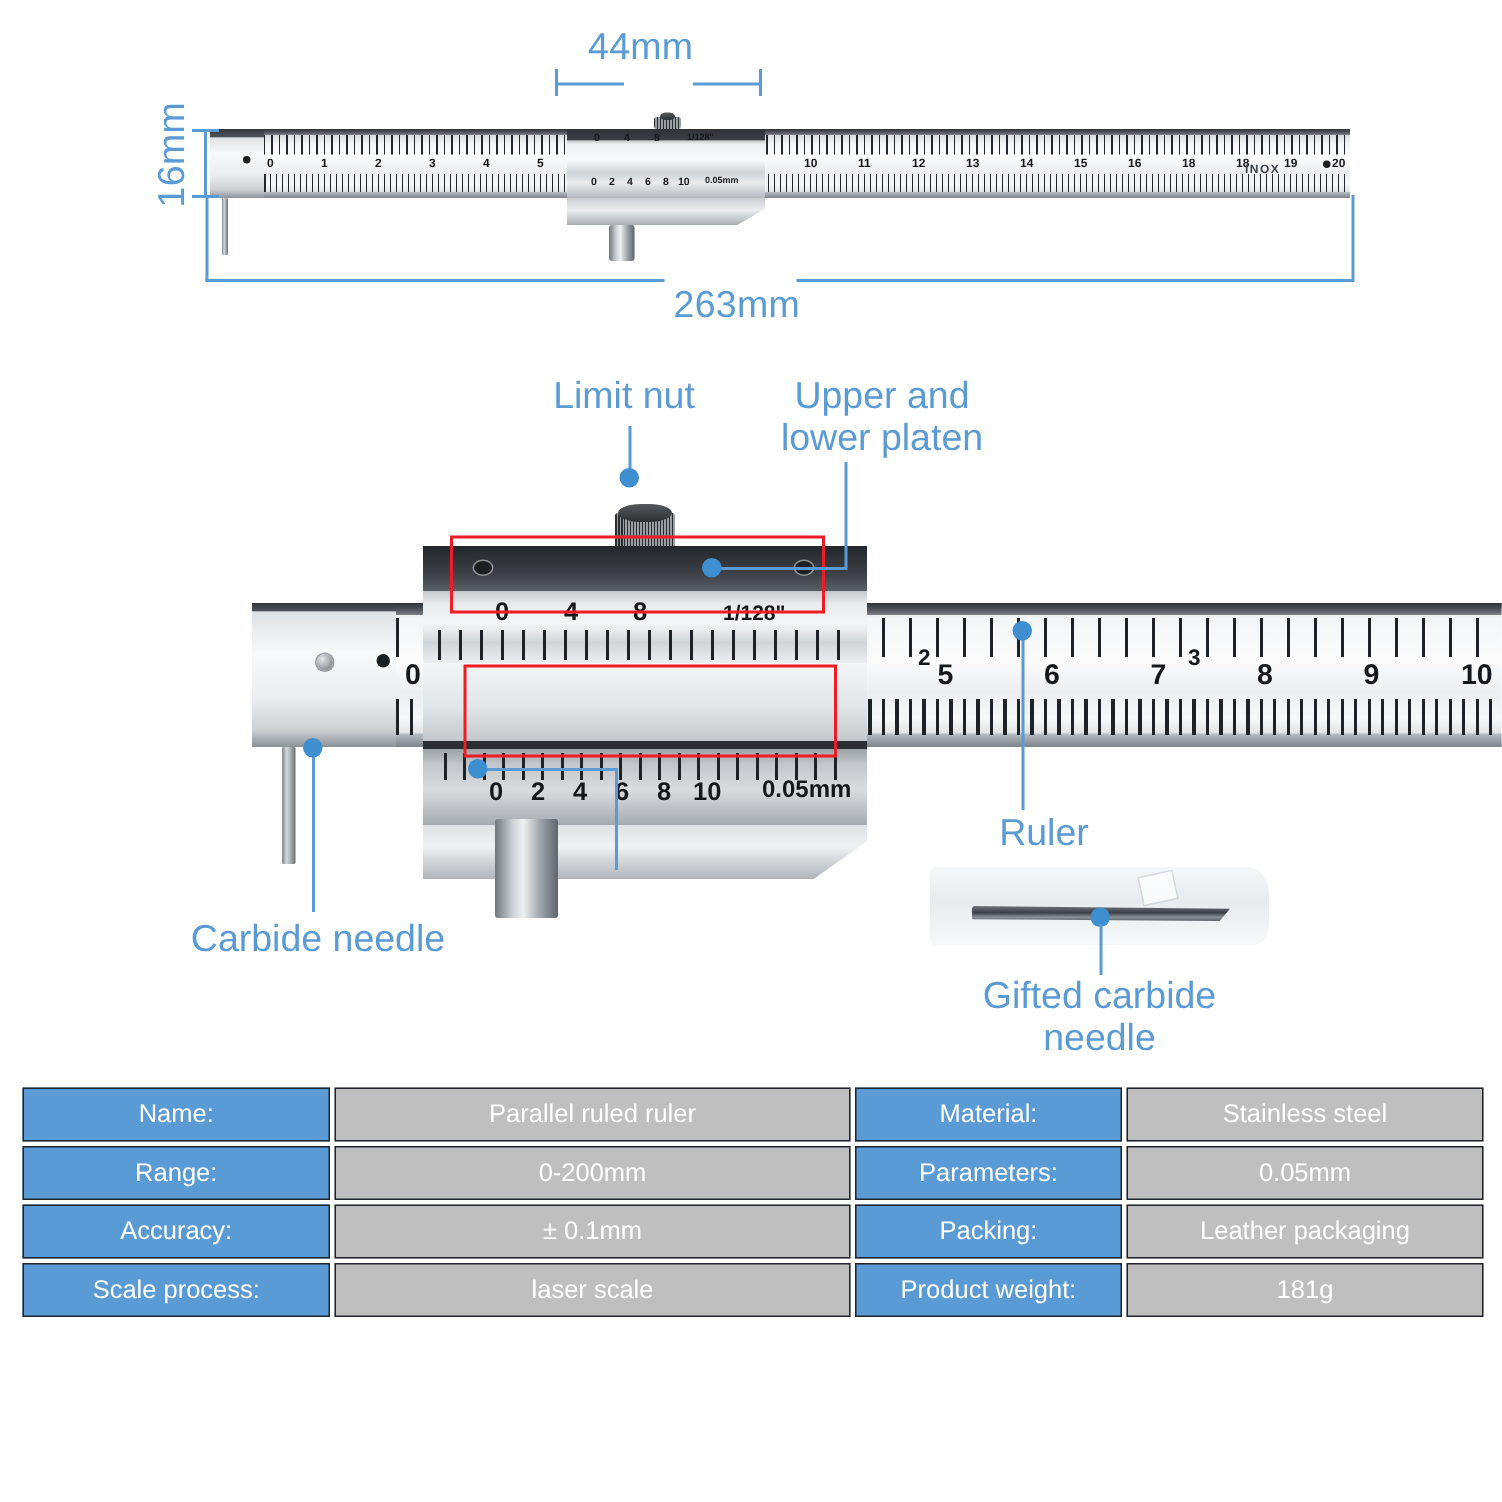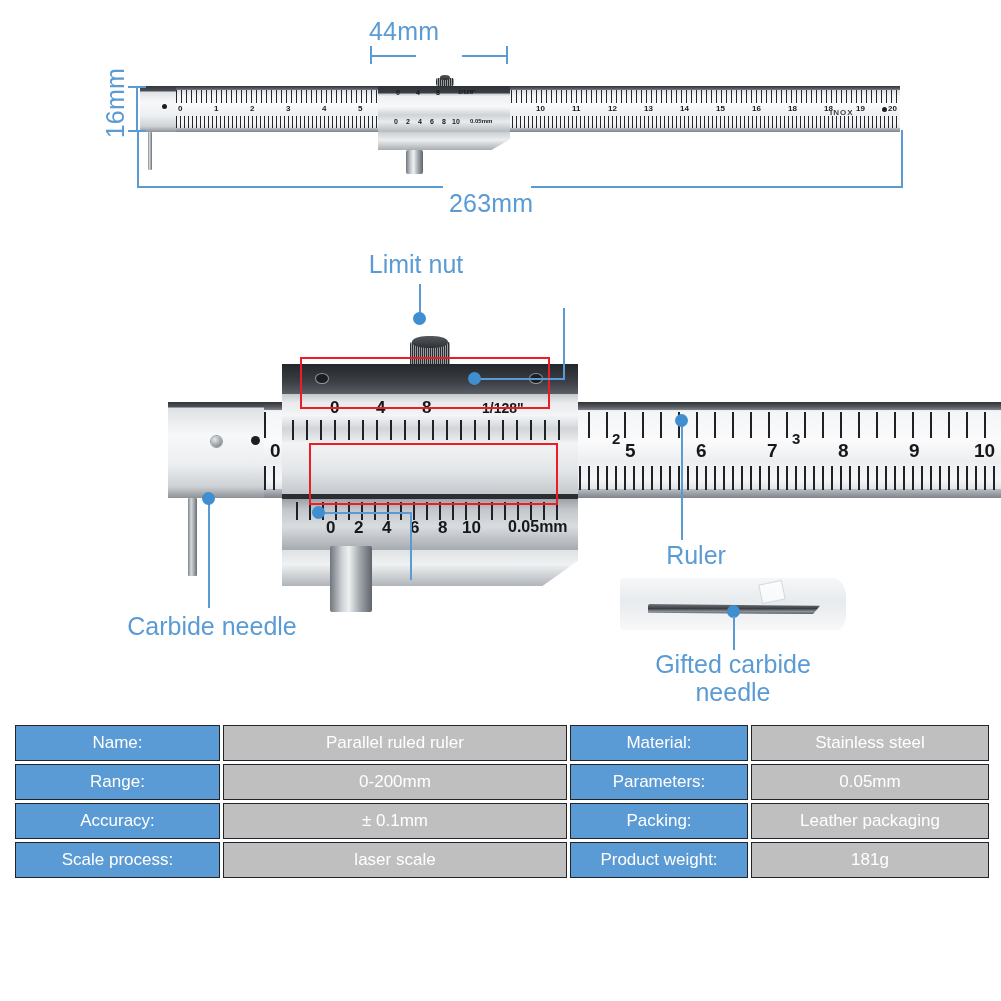--- a/index.html
+++ b/index.html
@@ -262,21 +262,21 @@
         </div>
 
         <div class="abs" style="left:0;top:54px;width:132px;height:18px;
                     background:linear-gradient(to bottom,#cbced1,#eceef0 45%,#a9aeb3);
                     clip-path:polygon(0 0,100% 0,100% 40%,86% 100%,0 100%);"></div>
 
         <div class="abs tube" style="left:28px;top:72px;width:17px;height:24px;"></div>
       </div>
     </div>
 
-    <div class="abs dim-label" style="left:369px;top:18px;">44mm</div>
+    <div class="abs dim-label" style="left:392px;top:18px;">44mm</div>
     <div class="abs dim-h" style="left:370px;top:55px;width:46px;"></div>
     <div class="abs dim-h" style="left:462px;top:55px;width:46px;"></div>
     <div class="abs tick-v" style="left:370px;top:46px;height:18px;"></div>
     <div class="abs tick-v" style="left:506px;top:46px;height:18px;"></div>
 
     <div class="abs" style="left:100px;top:60px;width:30px;height:90px;">
       <div class="dim-label" style="position:absolute;left:-28px;top:30px;width:86px;text-align:center;
                   transform:rotate(-90deg);">16mm</div>
     </div>
     <div class="abs dim-v" style="left:136px;top:86px;height:46px;"></div>
@@ -380,20 +380,22 @@
       </div>
     </div>
 
     <div class="abs redbox" style="left:300px;top:121px;width:250px;height:52px;"></div>
     <div class="abs redbox" style="left:309px;top:207px;width:249px;height:62px;"></div>
 
     <div class="abs callout-label" style="left:356px;top:14px;width:120px;">Limit nut</div>
     <div class="abs leader-v" style="left:419px;top:48px;height:34px;"></div>
     <div class="abs dot" style="left:413px;top:76px;"></div>
 
+    <div class="abs callout-label" style="left:498px;top:14px;width:180px;">Upper and
+lower platen</div>
     <div class="abs leader-v" style="left:563px;top:72px;height:72px;"></div>
     <div class="abs leader-h" style="left:474px;top:142px;width:90px;"></div>
     <div class="abs dot" style="left:468px;top:136px;"></div>
 
     <div class="abs callout-label" style="left:656px;top:305px;width:80px;">Ruler</div>
     <div class="abs leader-v" style="left:681px;top:186px;height:118px;"></div>
     <div class="abs dot" style="left:675px;top:178px;"></div>
 
     <div class="abs callout-label" style="left:117px;top:376px;width:190px;">Carbide needle</div>
     <div class="abs leader-v" style="left:208px;top:262px;height:110px;"></div>

